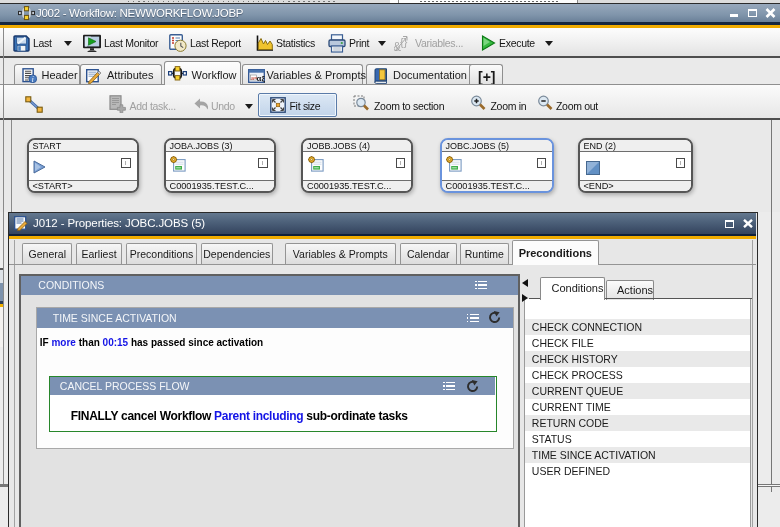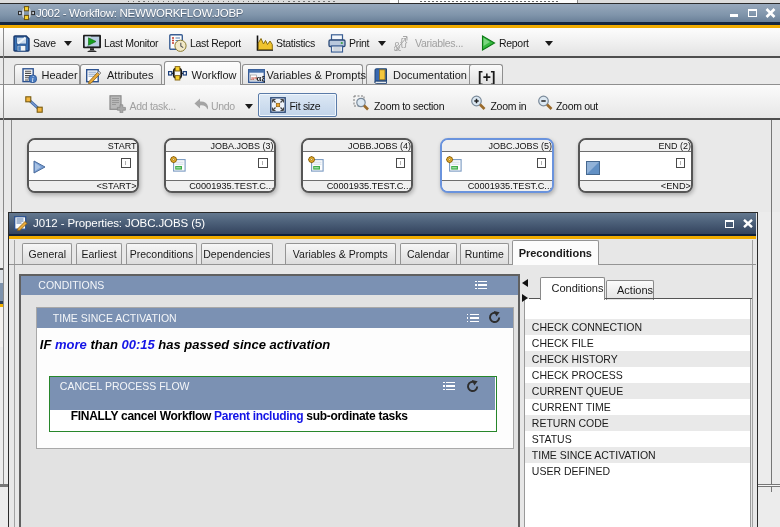--- a/index.html
+++ b/index.html
@@ -22,21 +22,21 @@
 .tab1{position:absolute;bottom:0;height:20.5px;background:linear-gradient(#fbfbfb,#e0e0e0);border:1px solid #8f8f8f;border-bottom:none;border-radius:3px 3px 0 0;font-size:11px;color:#1a1a1a;white-space:nowrap;}
 .tab1 span{position:absolute;top:4px;}
 .tab1.active{height:23.5px;background:linear-gradient(#fdfdfd,#f0f0f0);z-index:3;}
 .tab1.active span{top:6.5px;}
 #tab1line{left:0;top:84.3px;width:780px;height:1px;background:#8f8f8f;}
 
 #toolbar2{left:0;top:85.3px;width:780px;height:34.7px;background:linear-gradient(#fbfbfb,#e7e7e7);border-bottom:2.7px solid #4e4e4e;}
 .t2{position:absolute;top:14.5px;font-size:10.5px;letter-spacing:-0.3px;color:#151515;white-space:nowrap;}
 .t2.dis{color:#a0a0a0;}
 
-#canvas{left:0;top:120px;width:780px;height:92px;background:#e9e9e9;text-align:right;}
+#canvas{left:0;top:120px;width:780px;height:92px;background:#e9e9e9;}
 .node{position:absolute;top:17.5px;width:112px;height:55px;background:#fff;border:2.5px solid #565656;border-radius:8px;box-shadow:1px 2px 4px rgba(0,0,0,.28);overflow:hidden;}
 .node .nh{height:12.5px;background:#efefef;border-bottom:1px solid #6e6e6e;font-size:9px;color:#111;padding-left:4px;line-height:12px;white-space:nowrap;}
 .node .nf{position:absolute;bottom:0;left:0;right:0;height:11px;background:#efefef;border-top:1px solid #6e6e6e;font-size:9.2px;color:#111;padding-left:4px;line-height:11px;white-space:nowrap;}
 .node .cb{position:absolute;right:6px;top:18.5px;width:9.5px;height:10px;border:1.1px solid #4a4a4a;background:#fff;}
 .node .cb:after{content:"";position:absolute;left:3px;top:1.5px;width:1px;height:4.5px;background:#b0b0b0;}
 .node.sel{border-color:#6a93dd;}
 .vline{position:absolute;width:1px;background:#8a8a8a;}
 
 #props{left:8px;top:212px;width:749.5px;height:315px;background:#e7e7e7;border:1.2px solid #2a2a2a;border-bottom:none;overflow:hidden;}
 #ptitle{left:0;top:0;width:747px;height:21px;background:linear-gradient(#64788f,#4c6079 45%,#33435d);}
@@ -45,24 +45,24 @@
 .ptab{position:absolute;height:21px;top:30.3px;background:linear-gradient(#f7f7f7,#dcdcdc);border:1px solid #949494;border-bottom:none;border-radius:2px 2px 0 0;font-size:10.5px;color:#1a1a1a;text-align:center;}
 .ptab span{position:absolute;top:4px;left:0;right:0;}
 .ptab.active{top:27.3px;height:25px;background:#fcfcfc;font-weight:bold;z-index:3;font-size:11px;}
 .ptab.active span{top:6px;}
 #ptabline{left:0;top:51.3px;width:747px;height:1px;background:#949494;}
 #condpanel{left:10.3px;top:60.8px;width:501px;height:254.2px;border:2px solid #606060;border-bottom:none;background:#e2e2e2;}
 .bluebar{background:#7b91b3;color:#f4f6f9;font-size:10.5px;}
 #condhdr{left:0;top:0;width:497px;height:19px;line-height:19.5px;}
 #timebox{left:14.5px;top:31.5px;width:478px;height:142px;background:#fdfdfd;border:1px solid #a8a8a8;}
 #timehdr{left:0;top:0;width:476px;height:20px;line-height:20px;}
-#iftext{left:3px;top:29px;font-size:13px;font-weight:bold;color:#000;white-space:nowrap;font-style:italic;}
+#iftext{left:3px;top:29px;font-size:10px;font-weight:bold;color:#000;white-space:nowrap;}
 .blue{color:#1414e6;}
 #cancelbox{left:12px;top:68px;width:448.5px;height:56px;background:#fff;border:1.5px solid #27862a;}
-#cancelhdr{left:0;top:0;width:445.5px;height:33px;line-height:18.5px;}
+#cancelhdr{left:0;top:0;width:445.5px;height:18px;line-height:18.5px;}
 #canceltext{left:21px;top:31.5px;font-size:12px;letter-spacing:-0.3px;font-weight:bold;color:#000;white-space:nowrap;}
 .licon{position:absolute;width:12px;height:9px;}
 .licon i{position:absolute;left:0;width:12px;height:1.7px;background:#fff;}
 .licon.dots i{left:3px;width:9px;}
 .licon.dots u{position:absolute;left:0;width:1.7px;height:1.7px;background:#fff;}
 
 #rightpanel{left:514.8px;top:85.8px;width:227.5px;height:228px;background:#fff;border-left:1.2px solid #9a9a9a;border-right:1.2px solid #9a9a9a;}
 .rtab{position:absolute;background:linear-gradient(#fbfbfb,#e3e3e3);border:1px solid #8a8a8a;border-bottom:none;border-radius:2px 2px 0 0;font-size:11px;color:#1a1a1a;}
 .rtab.active{background:#fff;font-size:11px;z-index:3;}
 #rtabline{left:519.8px;top:85.3px;width:223px;height:1.2px;background:#555;}
@@ -106,21 +106,21 @@
 <div id="navline" class="abs"></div>
 <div id="orangeline" class="abs"></div>
 <div id="toolbar1" class="abs">
   <svg class="abs" style="left:13px;top:7px;" width="17" height="17" viewBox="0 0 17 17">
     <path d="M2 1 H13.2 L16 3.8 V15 Q16 16 15 16 H2 Q1 16 1 15 V2 Q1 1 2 1 Z" fill="#3a74b8" stroke="#17376b" stroke-width="1.4"></path>
     <rect x="3.6" y="2.2" width="9.8" height="6.8" fill="#c9dbee" stroke="#2c548c" stroke-width=".8"></rect>
     <path d="M5 8.5 L12.5 2.5" stroke="#eef4fa" stroke-width="2"></path>
     <rect x="4.2" y="10.6" width="8.6" height="5.4" fill="#f2f4f6" stroke="#2c548c" stroke-width=".7"></rect>
     <rect x="5.2" y="11.2" width="2.6" height="4.6" fill="#4a80bd"></rect>
   </svg>
-  <span class="ti" style="left:33px;top:9px;">Save</span>
+  <span class="ti" style="left:33px;top:9px;">Last</span>
   <span class="dda" style="left:64px;top:13.5px;"></span>
   <svg class="abs" style="left:82px;top:6px;" width="20" height="19" viewBox="0 0 20 19">
     <rect x="1" y="0.8" width="18" height="13.4" rx="1" fill="#1e1e1e"></rect>
     <rect x="2.8" y="2.6" width="14.4" height="9.8" fill="#b9cde2"></rect>
     <path d="M2.8 2.6 h6 l-4 9.8 h-2 Z" fill="#d8e5f0"></path>
     <path d="M6.5 3.8 L14 7.5 L6.5 11.2 Z" fill="#17a01f" stroke="#0a6a10" stroke-width=".6"></path>
     <rect x="8" y="14.2" width="4" height="2.2" fill="#2a2a2a"></rect>
     <path d="M5 18 L15 18 L13 16.4 L7 16.4 Z" fill="#2a2a2a"></path>
   </svg>
   <span class="ti" style="left:104px;top:9px;">Last Monitor</span>
@@ -150,21 +150,21 @@
     <text x="-1" y="17" font-size="12" fill="#a6a6a6" font-family="Liberation Sans">&amp;</text>
     <text x="6" y="12" font-size="11" fill="#a6a6a6" font-family="Liberation Sans">{}</text>
     <path d="M1 17 L13 3" stroke="#a6a6a6" stroke-width="1"></path>
     <path d="M9 2.5 h4 v4" stroke="#a6a6a6" stroke-width="1" fill="none"></path>
   </svg>
   <span class="ti dis" style="left:415px;top:9px;">Variables...</span>
   <svg class="abs" style="left:481px;top:7px;" width="15" height="16" viewBox="0 0 15 16">
     <path d="M1.5 1 L13.5 8 L1.5 15 Z" fill="#35b93f" stroke="#0d7a16" stroke-width="1.1"></path>
     <path d="M2.5 2.8 L9 7 L2.5 11" fill="#7ad67f" stroke="none"></path>
   </svg>
-  <span class="ti" style="left:499px;top:9px;">Report</span>
+  <span class="ti" style="left:499px;top:9px;">Execute</span>
   <span class="dda" style="left:545px;top:13.5px;"></span>
 </div>
 <div id="tabbar1" class="abs">
   <div class="tab1" style="left:13.5px;width:66.5px;">
     <svg class="abs" style="left:7px;top:2.5px;" width="15" height="15" viewBox="0 0 15 15">
       <rect x="1" y="0.8" width="10.2" height="12.8" fill="#fdfdfd" stroke="#2c5290" stroke-width="1.4"></rect>
       <path d="M3 3.2h6.2M3 5.4h6.2M3 7.6h6.2M3 9.8h6.2M3 12h3.5" stroke="#4a4a4a" stroke-width="1.1"></path>
       <circle cx="10.8" cy="10.8" r="3.9" fill="#4a7cc0" stroke="#2a5290" stroke-width=".8"></circle>
       <text x="9.8" y="13.6" font-size="7.2" font-style="italic" fill="#fff" font-family="Liberation Serif">i</text>
     </svg>

